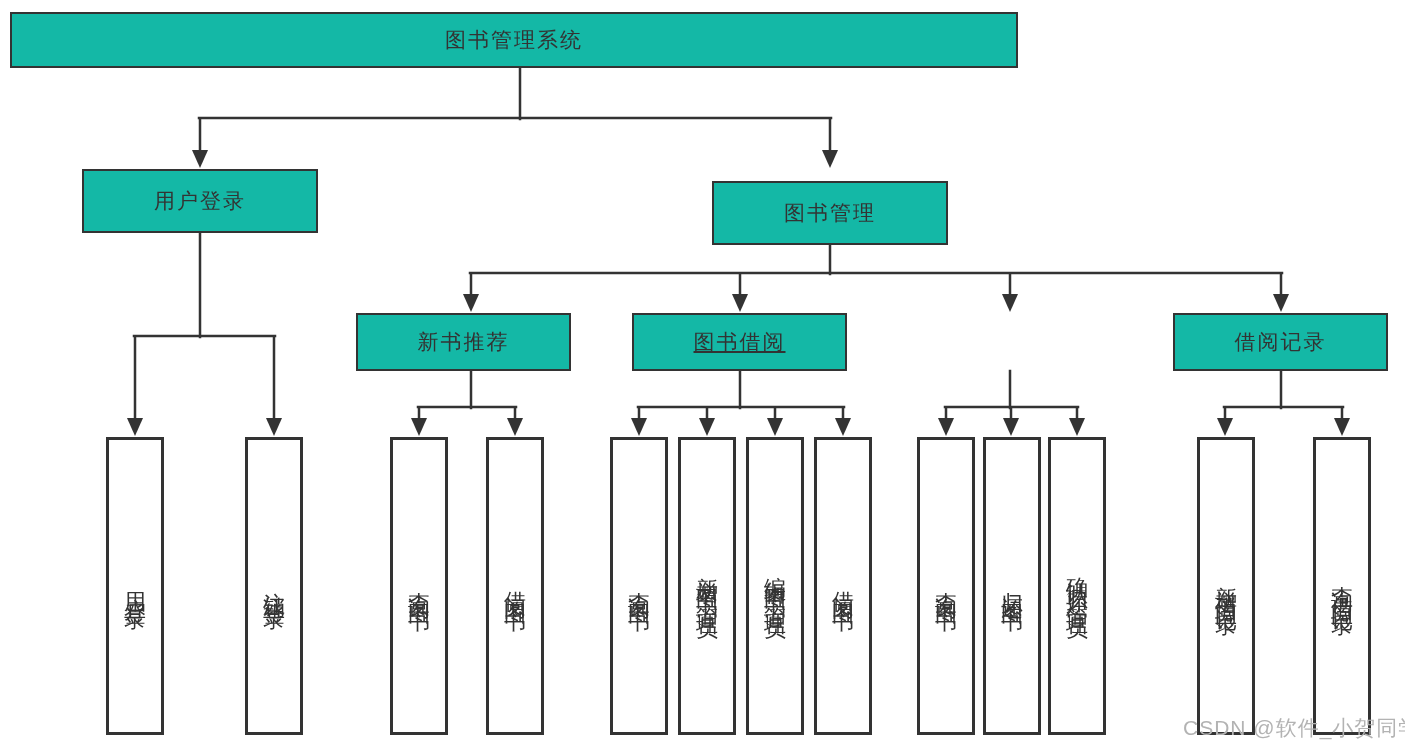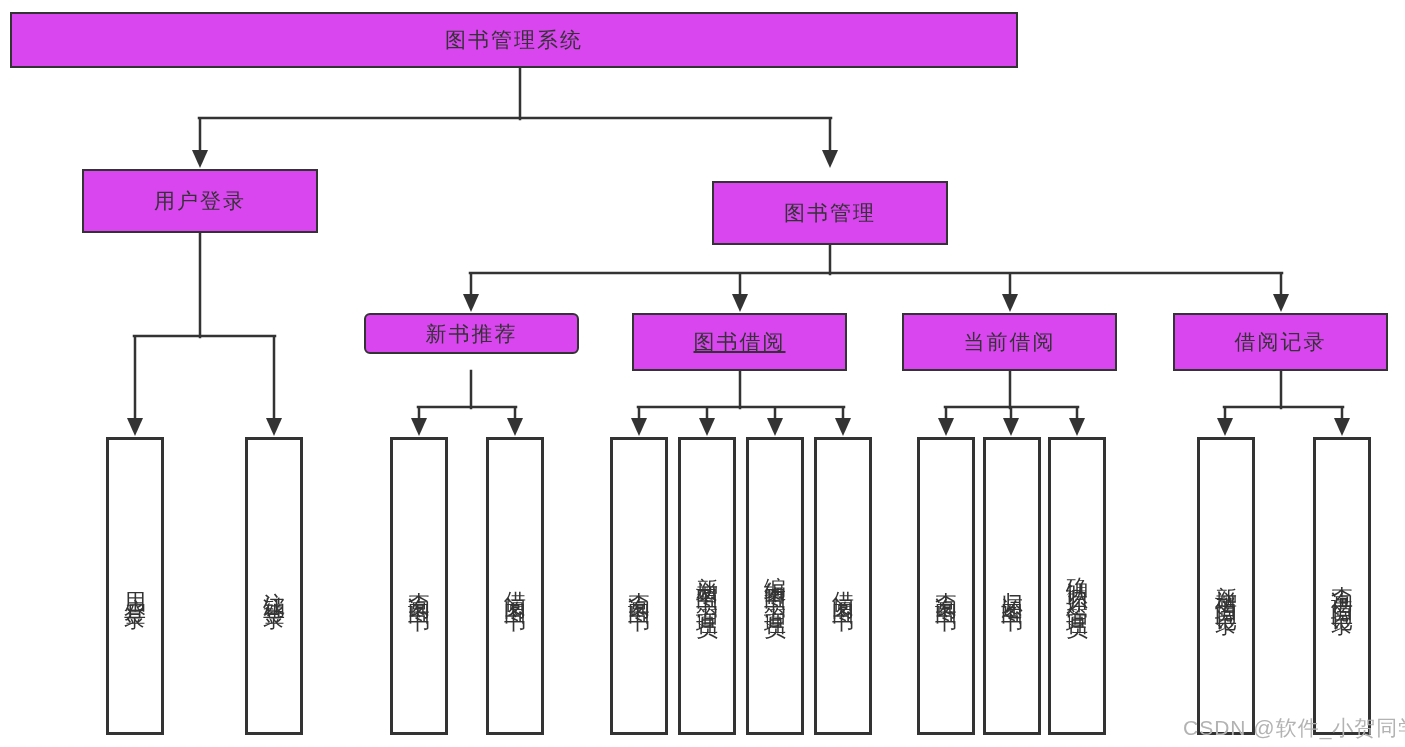--- a/index.html
+++ b/index.html
@@ -13,21 +13,21 @@
   }
   .connectors {
     position: absolute;
     left: 0; top: 0;
     width: 1405px; height: 747px;
   }
   .hbox {
     position: absolute;
     box-sizing: border-box;
     border: 2px solid #333333;
-    background: #d946ef;
+    background: #14b8a6;
     display: flex;
     align-items: center;
     justify-content: center;
     font-size: 21px;
     letter-spacing: 2px;
     color: #333333;
     z-index: 2;
   }
   .vbox {
     position: absolute;
@@ -129,28 +129,25 @@
     <span>图书管理系统</span>
   </div>
 
   <div class="hbox" style="left:82px; top:169px; width:236px; height:64px;">
     <span>用户登录</span>
   </div>
   <div class="hbox" style="left:712px; top:169px; width:236px; height:64px;margin-top:12px;">
     <span>图书管理</span>
   </div>
 
-  <div class="hbox" style="left:364px; top:313px; width:215px; height:41px;border-radius:6px;">
+  <div class="hbox" style="left:356px; top:313px; width:215px; height:58px;">
     <span>新书推荐</span>
   </div>
   <div class="hbox" style="left:632px; top:313px; width:215px; height:58px;text-decoration:underline;">
     <span>图书借阅</span>
-  </div>
-  <div class="hbox" style="left:902px; top:313px; width:215px; height:58px;">
-    <span>当前借阅</span>
   </div>
   <div class="hbox" style="left:1173px; top:313px; width:215px; height:58px;">
     <span>借阅记录</span>
   </div>
 
   <div class="vbox" style="left:106px;">
     <span class="vtext">用户登录</span>
   </div>
   <div class="vbox" style="left:245px;">
     <span class="vtext">注销登录</span>

